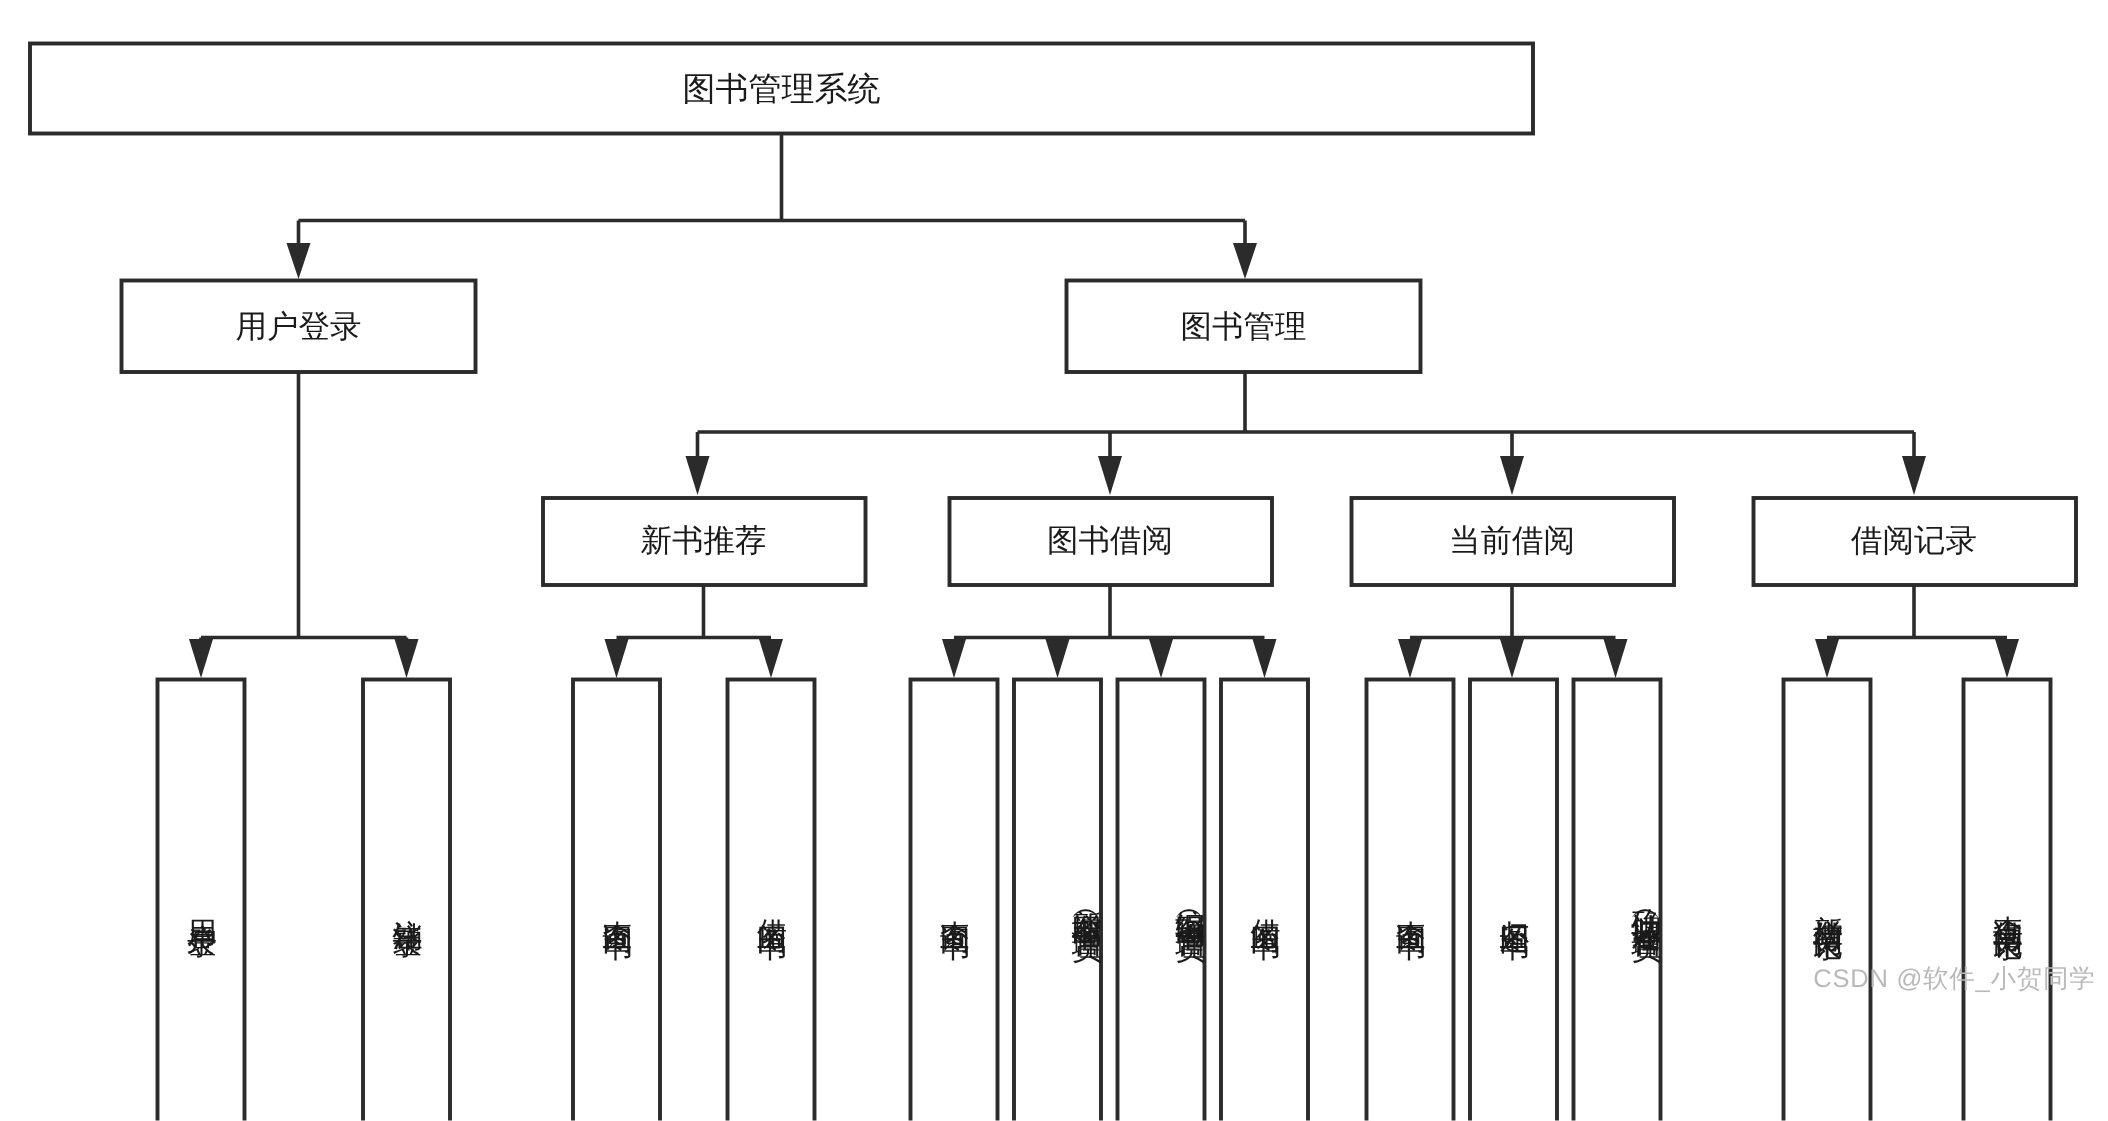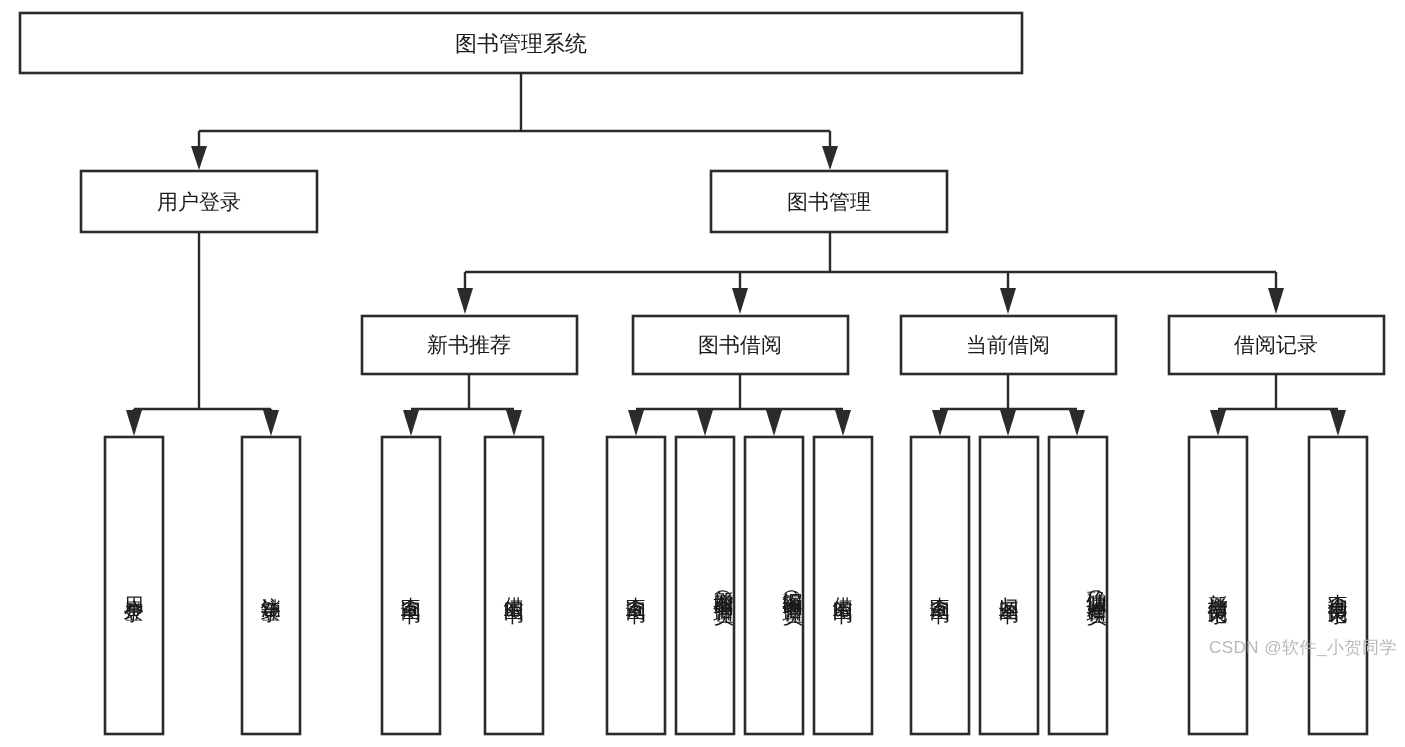--- a/index.html
+++ b/index.html
@@ -11,20 +11,21 @@
     width: 1405px;
     height: 747px;
     font-family: "Liberation Sans", "DejaVu Sans", sans-serif;
     overflow: hidden;
   }
   #diagram-root {
     position: relative;
     width: 1405px;
     height: 659px;
     background: #ffffff;
+    margin-top: 16px;
   }
   svg.diagram-canvas {
     position: absolute;
     left: 0;
     top: 0;
     width: 1405px;
     height: 747px;
   }
   .node-box {
     fill: #ffffff;
@@ -60,21 +61,21 @@
     color: #1a1a1a;
     letter-spacing: 2.5px;
     text-align: center;
     white-space: nowrap;
     pointer-events: none;
     user-select: none;
   }
   .watermark {
     position: absolute;
     right: 8px;
-    bottom: 0;
+    bottom: 11px;
     font-family: "Liberation Sans", "DejaVu Sans", sans-serif;
     font-size: 17px;
     color: #b9b9b9;
     letter-spacing: 0.5px;
     white-space: nowrap;
   }
 </style>
 </head>
 <body>
 

